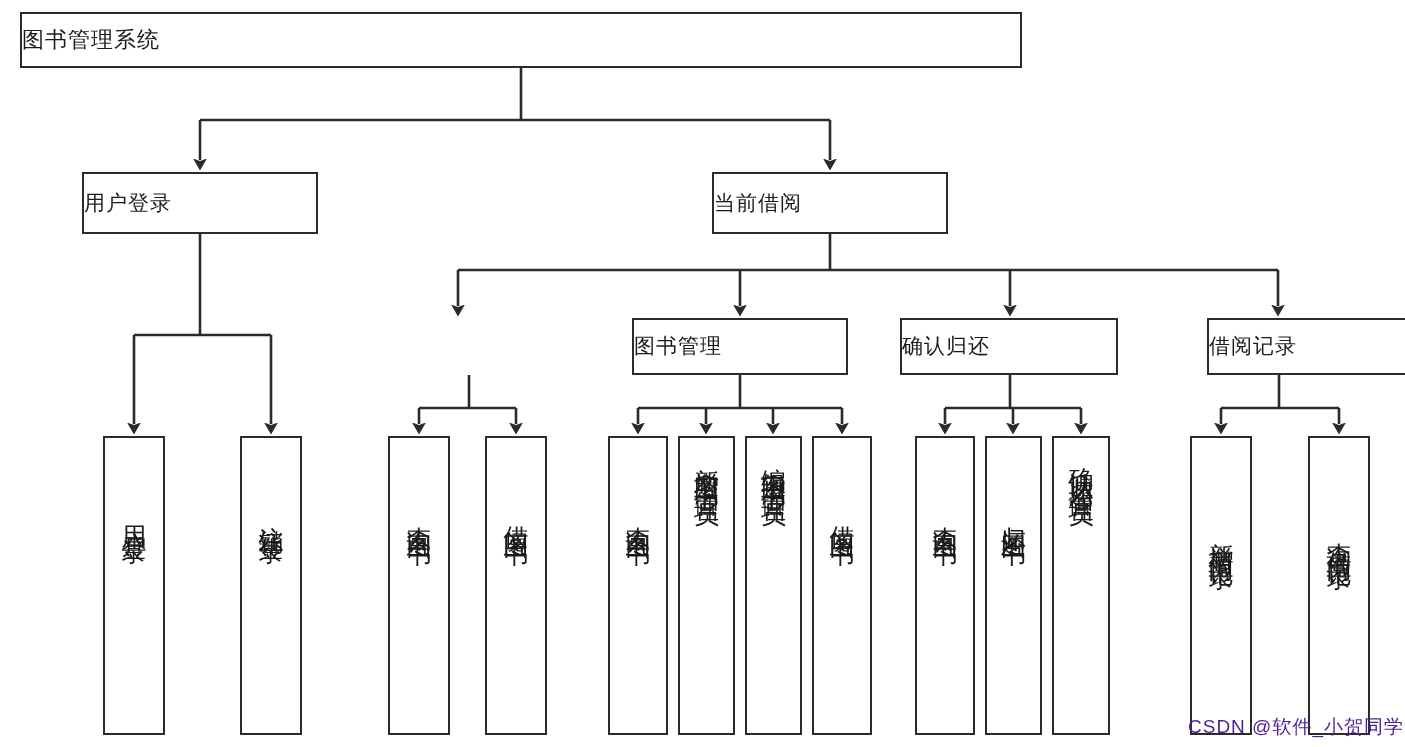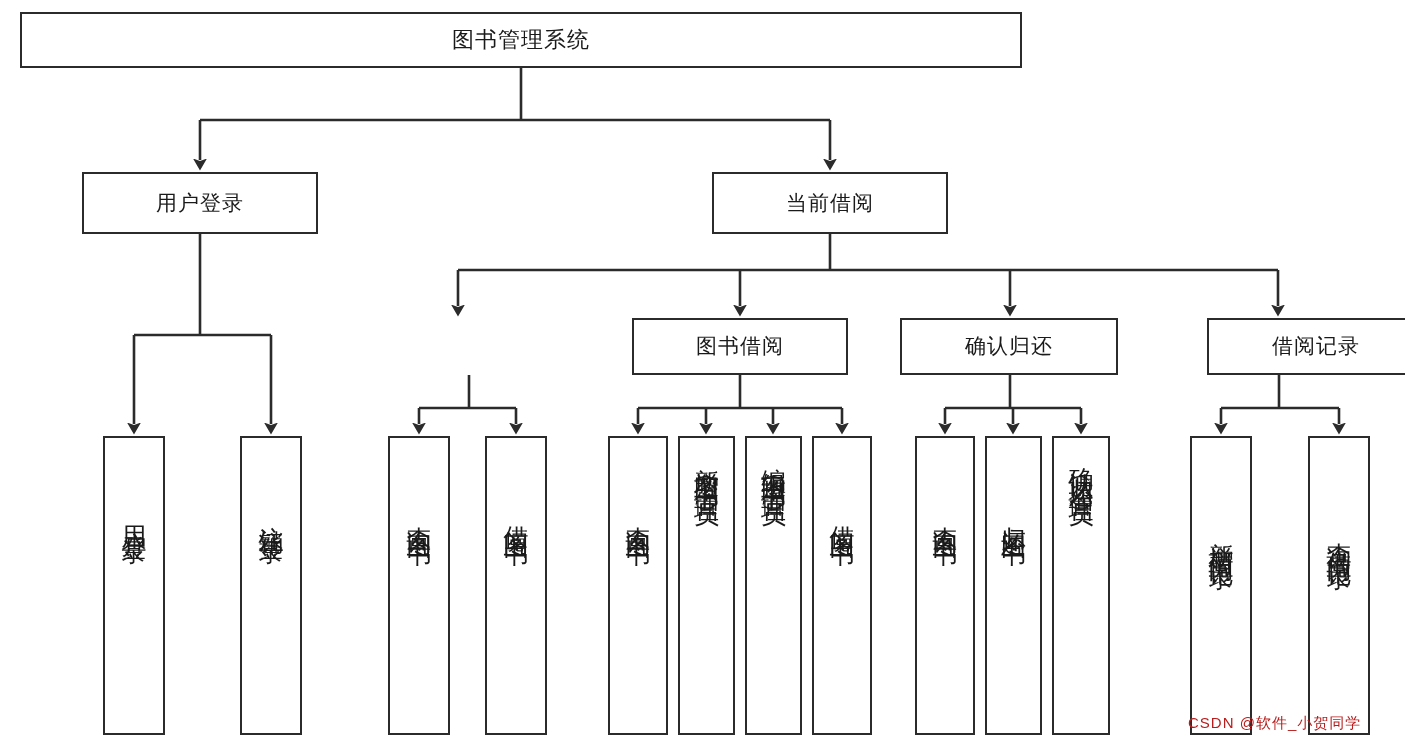--- a/index.html
+++ b/index.html
@@ -1,31 +1,31 @@
 <!DOCTYPE html>
 <html><head>
 <meta charset="utf-8">
 <style>
   html,body{margin:0;padding:0;background:#ffffff;}
   body{width:1405px;height:747px;overflow:hidden;
        font-family:"Liberation Sans","DejaVu Sans",sans-serif;}
   #stage{position:relative;width:1405px;height:747px;background:#fff;}
   svg.wires{position:absolute;left:0;top:0;width:1405px;height:747px;overflow:visible;}
   .node{position:absolute;box-sizing:border-box;background:#ffffff;
-        border:2.5px solid #2b2b2b;display:flex;align-items:center;justify-content:center;}
+        border:2.5px solid #2b2b2b;display:flex;align-items:center;justify-content:flex-start;}
   .node span{color:#1a1a1a;white-space:pre;line-height:1.16;}
   .h-node span{font-size:21px;letter-spacing:1px;}
   .root span{font-size:22px;letter-spacing:1px;}
   .leaf{align-items:flex-start;justify-content:center;padding-top:6px;}
   .leaf span{writing-mode:vertical-rl;text-orientation:upright;
              font-size:25px;letter-spacing:5px;line-height:1.0;}
   .leaf.mid span{margin-top:62px;}
   .leaf.mid2 span{margin-top:78px;}
   .leaf.top span{margin-top:4px;}
-  .watermark{position:absolute;color:#b91c1c;font-size:15px;letter-spacing:1px;
+  .watermark{position:absolute;color:#4c1d95;font-size:19px;letter-spacing:1px;
              white-space:pre;text-align:right;}
 </style>
 </head>
 <body>
 
 <div id="stage">
 
   <svg class="wires" viewBox="0 0 1405 747">
     <defs>
       <marker id="ah" markerWidth="12" markerHeight="14" refX="1.5" refY="7" orient="auto" markerUnits="userSpaceOnUse">
@@ -81,21 +81,21 @@
   </div>
 
   <div class="node h-node" style="left:82px;top:172px;width:236px;height:62px;">
     <span>用户登录</span>
   </div>
   <div class="node h-node" style="left:712px;top:172px;width:236px;height:62px;">
     <span>当前借阅</span>
   </div>
 
   <div class="node h-node" style="left:632px;top:318px;width:216px;height:57px;">
-    <span>图书借阅</span>
+    <span>图书管理</span>
   </div>
   <div class="node h-node" style="left:900px;top:318px;width:218px;height:57px;">
     <span>确认归还</span>
   </div>
   <div class="node h-node" style="left:1170px;top:318px;width:218px;height:57px;margin-left:37px;">
     <span>借阅记录</span>
   </div>
 
   <div class="node leaf mid" style="left:103px;top:436px;width:62px;height:299px;">
     <span>用户登录</span>

